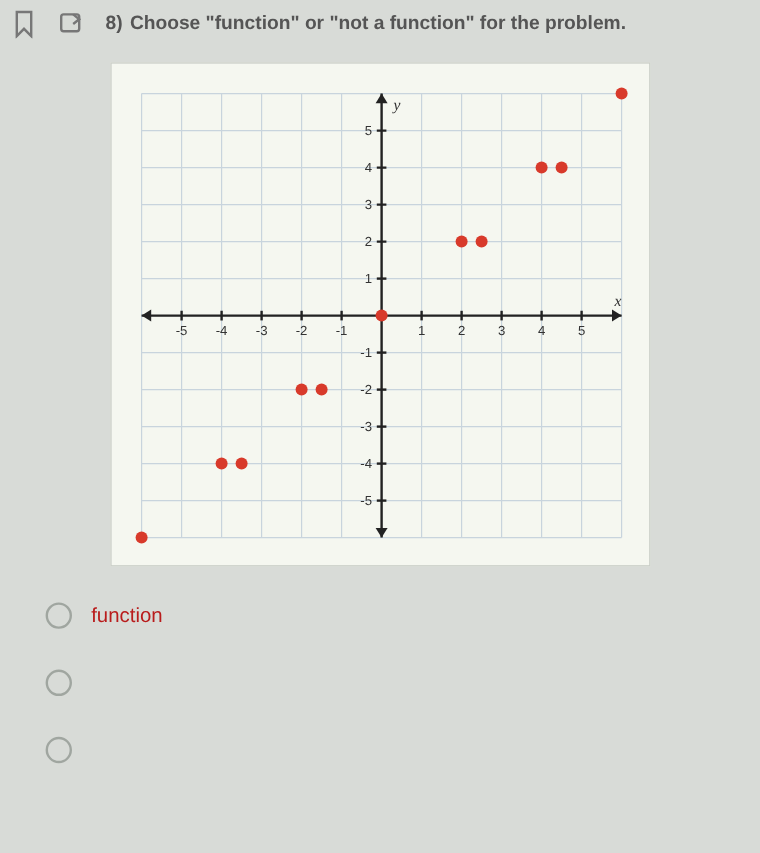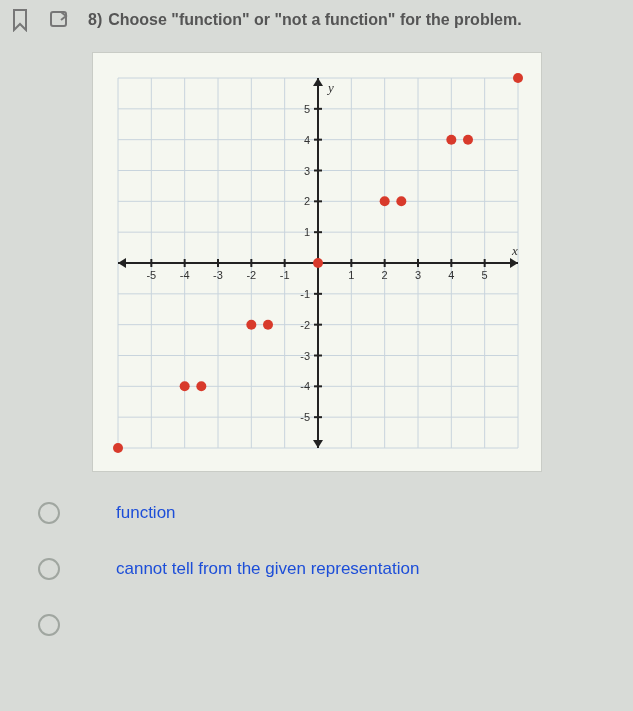--- a/index.html
+++ b/index.html
@@ -42,22 +42,21 @@
   .radio {
     width: 22px;
     height: 22px;
     border: 2px solid #a0a6a0;
     border-radius: 50%;
     flex: 0 0 auto;
     background: transparent;
   }
   .answer-label {
     font-size: 17px;
-    color: #1d4ed8;
-    margin-left: 40px;
+    color: #b91c1c;
   }
 
   
   .chart-svg {
     background: #f5f7f0;
     border: 1px solid #c9ccc6;
   }
 </style>
 </head>
 <body>
@@ -170,18 +169,17 @@
     </svg>
 </div>
 
 <div class="answers">
   <div class="answer-row">
     <span class="radio"></span>
     <span class="answer-label">function</span>
   </div>
   <div class="answer-row">
     <span class="radio"></span>
-    <span class="answer-label">cannot tell from the given representation</span>
   </div>
   <div class="answer-row">
     <span class="radio"></span>
   </div>
 </div>
 
 </body></html>

